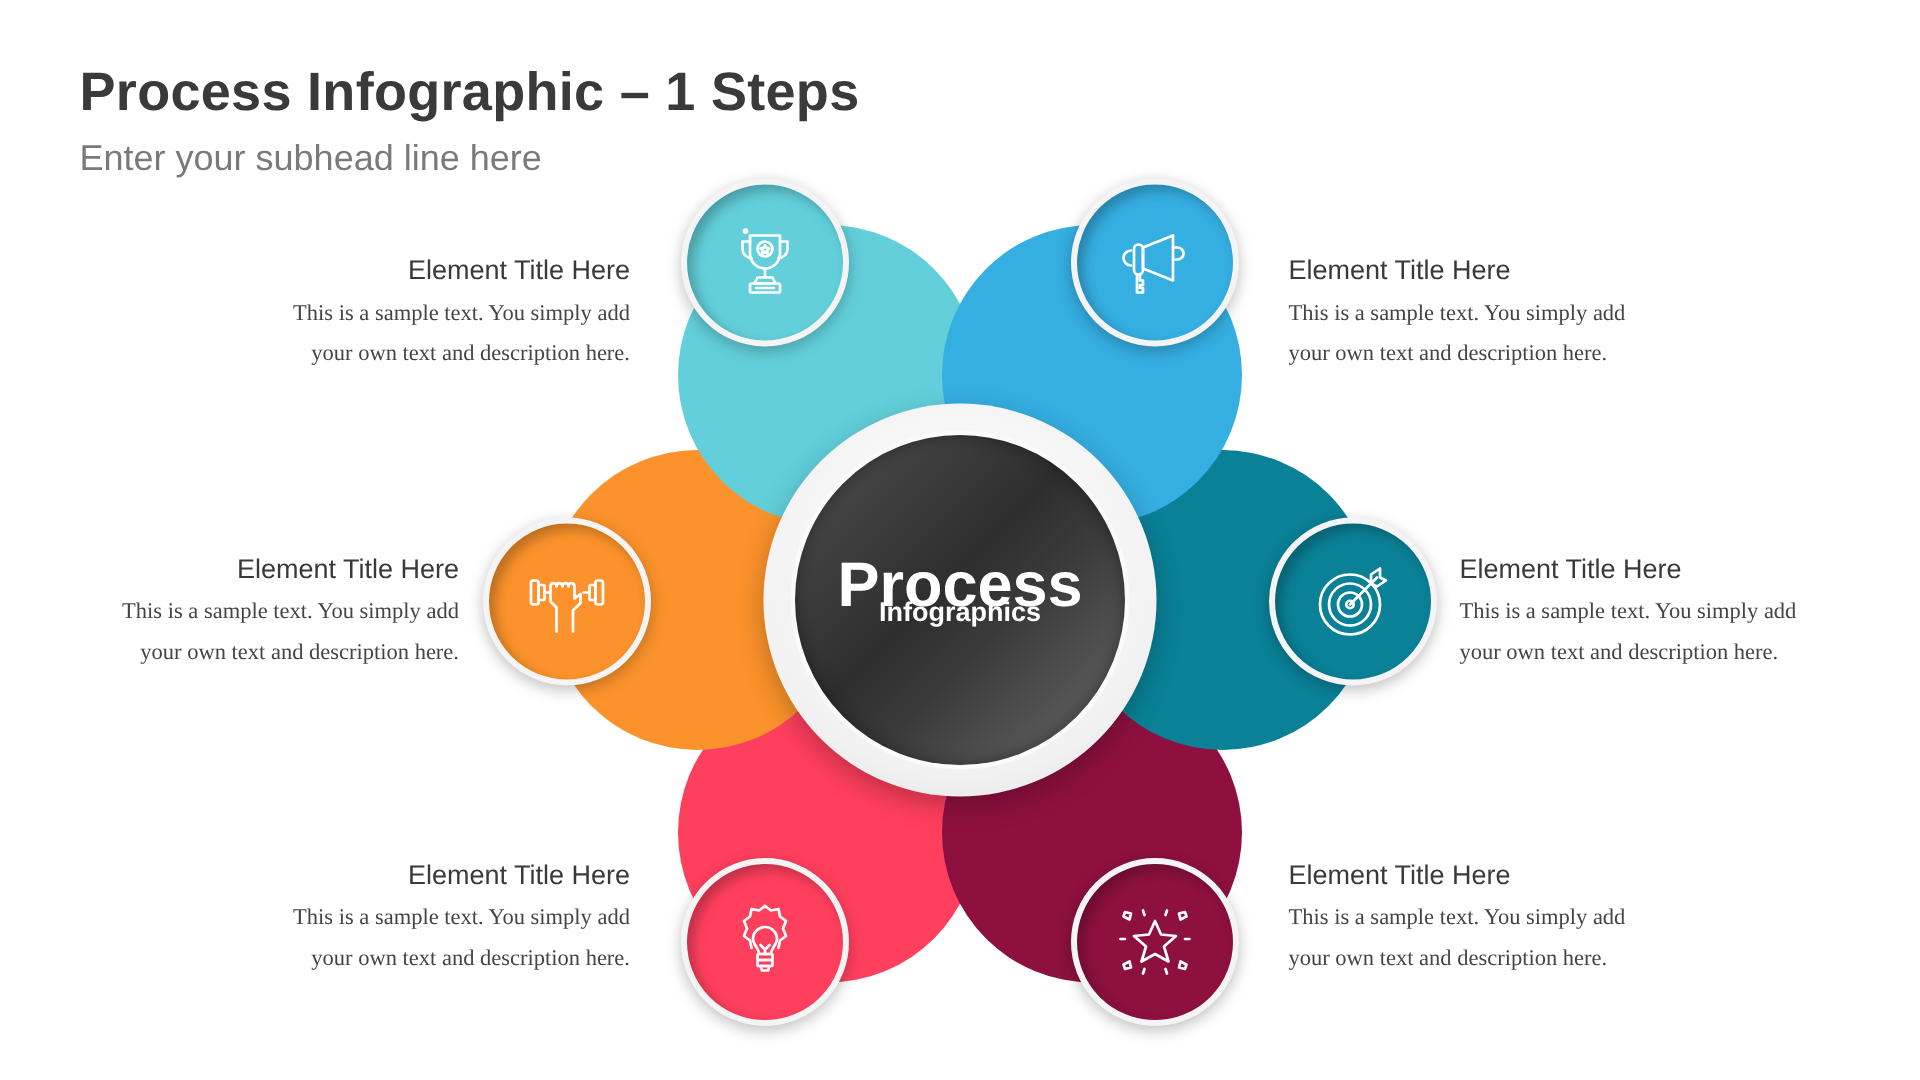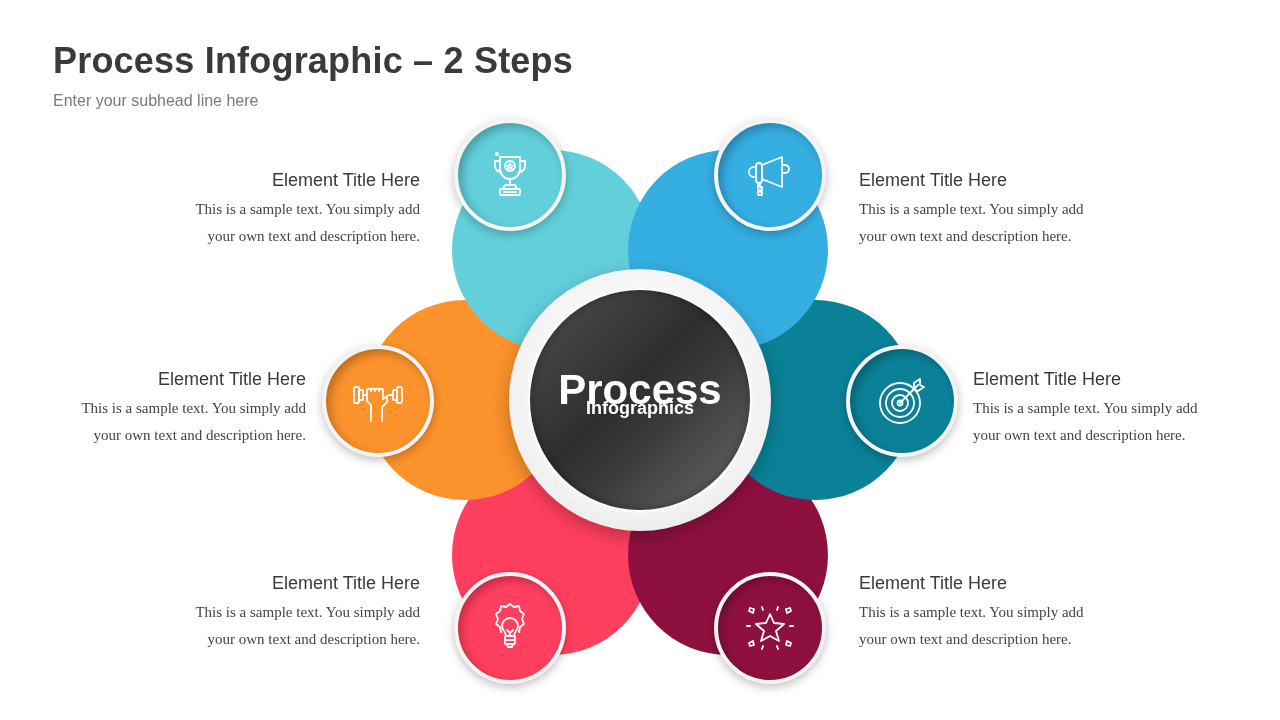--- a/index.html
+++ b/index.html
@@ -1,34 +1,34 @@
 <!DOCTYPE html>
 <html><head>
 <meta charset="utf-8">
 <style>
   html,body{margin:0;padding:0;}
   body{width:1280px;height:720px;background:#ffffff;position:relative;overflow:hidden;font-family:"Liberation Sans",sans-serif;color:#3b3b3b;}
   .title{position:absolute;left:53px;top:40px;font-size:36px;font-weight:bold;color:#3a3a3a;letter-spacing:0.2px;margin:0;}
-  .subtitle{position:absolute;left:53px;top:92px;font-size:16px;color:#7a7a7a;}
+  .subtitle{position:absolute;left:53px;top:92px;font-size:24px;color:#7a7a7a;}
   .big{position:absolute;width:200px;height:200px;border-radius:50%;}
   .center-ring{position:absolute;left:509px;top:269px;width:262px;height:262px;border-radius:50%;background:radial-gradient(circle at 50% 40%,#ffffff 0%,#f1f1f1 70%,#dedede 100%);box-shadow:0 6px 18px rgba(0,0,0,0.25);}
   .center-core{position:absolute;left:527px;top:287px;width:226px;height:226px;border-radius:50%;background:linear-gradient(135deg,#505050 0%,#2e2e2e 45%,#3a3a3a 60%,#6a6a6a 100%);border:3px solid #fafafa;box-sizing:border-box;box-shadow:inset 0 0 10px rgba(0,0,0,0.4);}
   .center-main{position:absolute;left:527px;width:226px;top:366px;text-align:center;color:#fff;font-size:42px;font-weight:bold;}
   .center-sub{position:absolute;left:527px;width:226px;top:398px;text-align:center;color:#fff;font-size:18px;font-weight:bold;}
   .icon-circle{position:absolute;width:112px;height:112px;border-radius:50%;border:4px solid #f4f4f4;box-sizing:border-box;box-shadow:0 3px 10px rgba(0,0,0,0.25), inset 4px 4px 8px rgba(0,0,0,0.25);display:flex;align-items:center;justify-content:center;}
   .icon-circle svg{width:56px;height:56px;}
   .text-block{position:absolute;width:300px;}
   .text-block.right-align{text-align:right;}
   .el-title{font-size:18px;font-weight:normal;color:#3a3a3a;line-height:24px;}
   .el-desc{font-size:15px;color:#444;line-height:27px;margin-top:4px;font-family:Liberation Serif, serif;}
 </style>
 </head>
 <body>
 
-<h1 class="title">Process Infographic – 2 Steps</h1>
+<h1 class="title">Process Infographic – 1 Steps</h1>
 <div class="subtitle">Enter your subhead line here</div>
 
 <div class="big" style="left:452px;top:455px;background:#FF3F5E;"></div>
 <div class="big" style="left:628px;top:455px;background:#8E103F;"></div>
 <div class="big" style="left:365px;top:300px;background:#FB922B;"></div>
 <div class="big" style="left:715px;top:300px;background:#0A8197;"></div>
 <div class="big" style="left:452px;top:150px;background:#62CFDA;"></div>
 <div class="big" style="left:628px;top:150px;background:#35AEE2;"></div>
 
 <div class="center-ring"></div>

